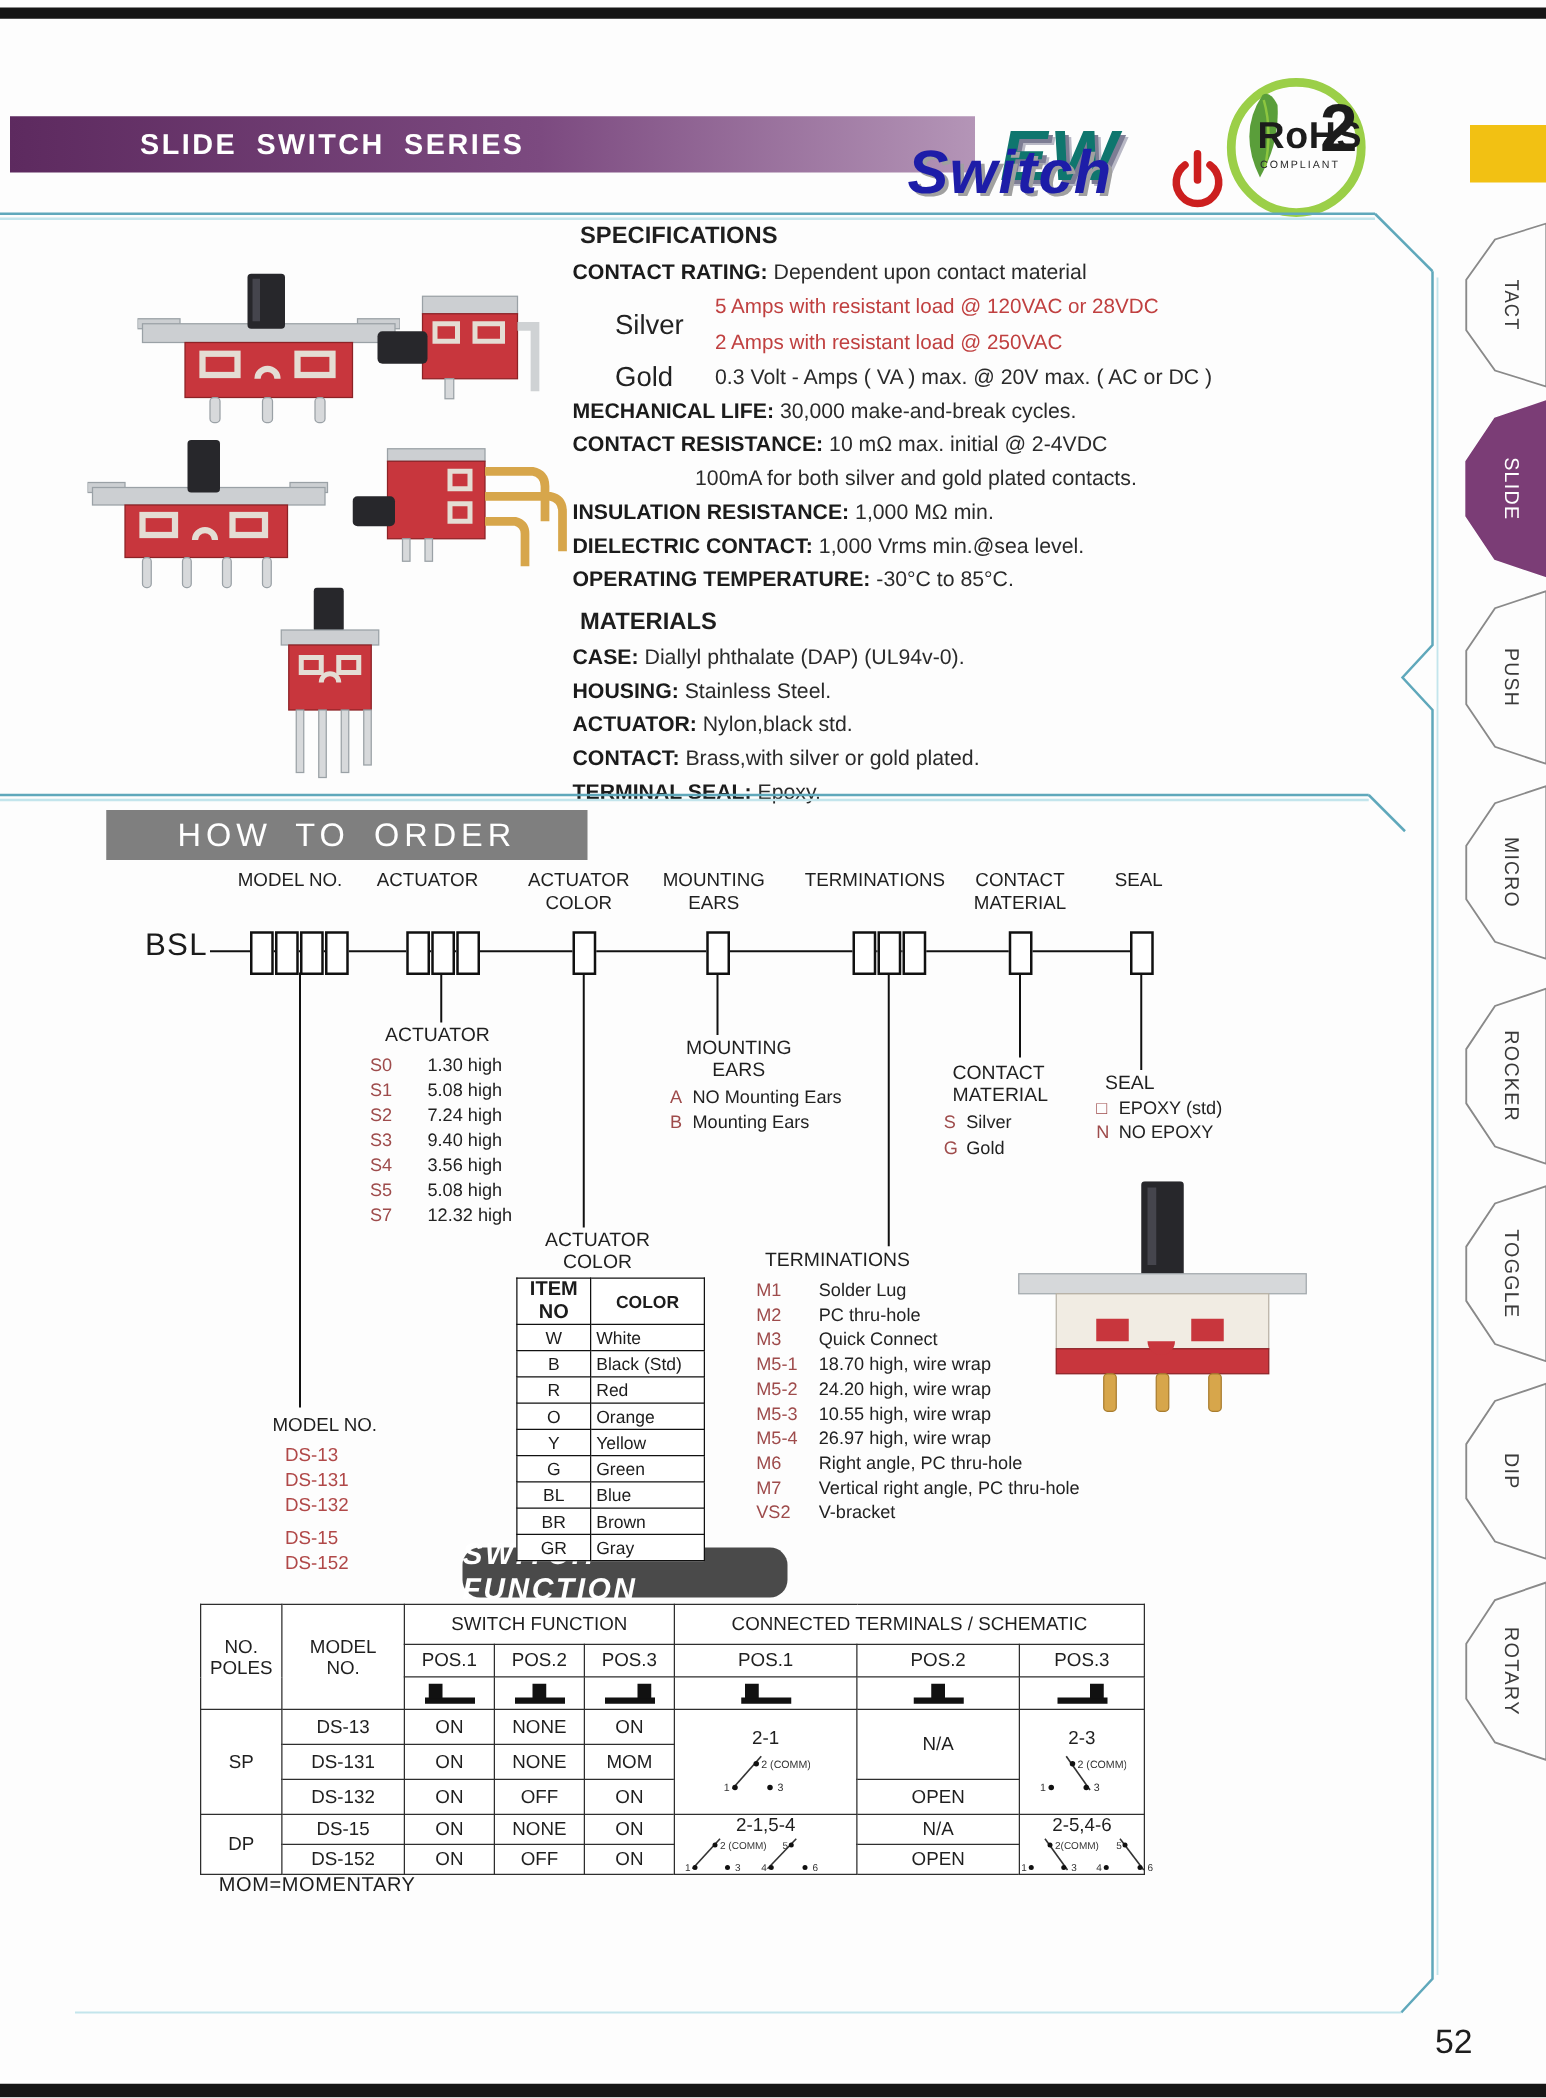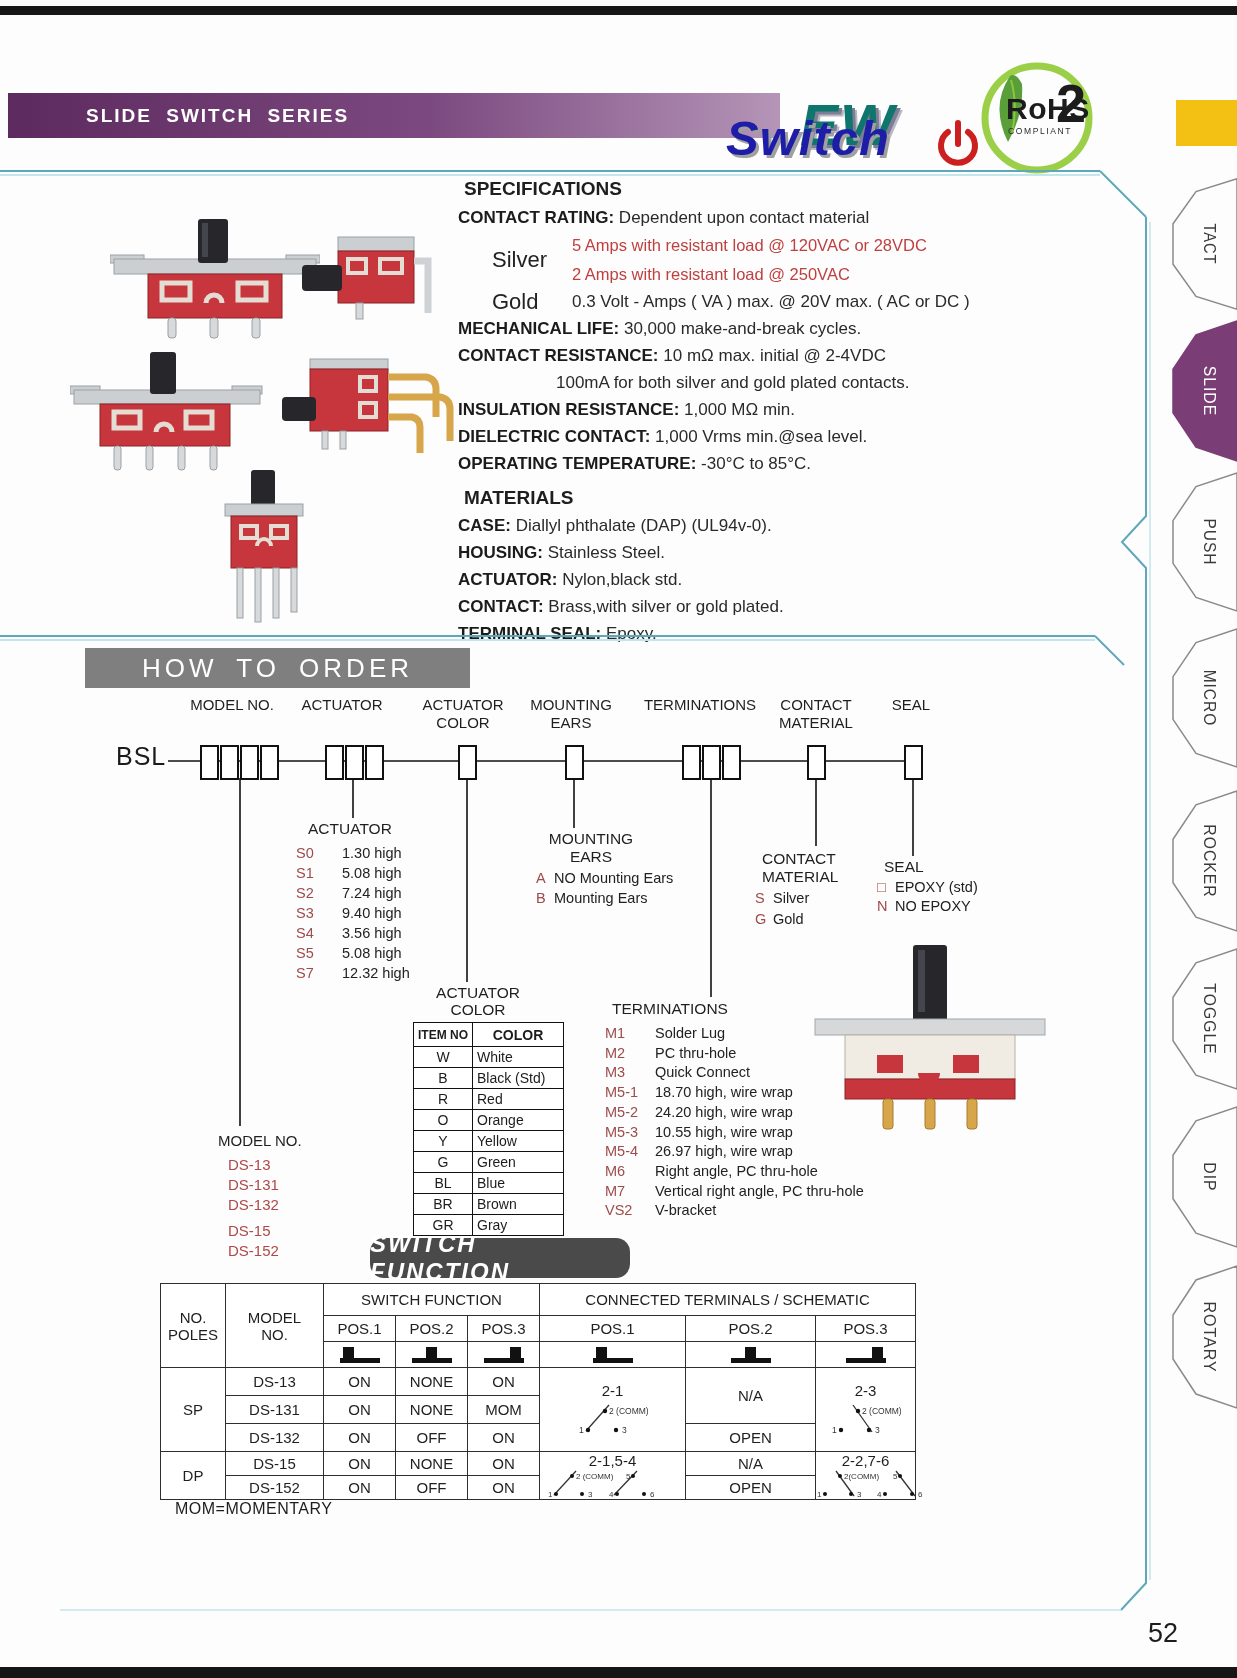--- a/index.html
+++ b/index.html
@@ -7,22 +7,22 @@
         font-family:"Liberation Sans",sans-serif;color:#2a2a2a;margin:0 auto;}
   .abs{position:absolute;}
 
   
   .top-bar{left:0;top:6px;width:1237px;height:9px;background:#161616;}
   .bottom-bar{left:0;top:1667px;width:1237px;height:11px;background:#161616;}
 
   
   .series-banner{left:8px;top:93px;width:772px;height:45px;
     background:linear-gradient(90deg,#5d2a5f 0%,#7c4a80 55%,#b495b7 100%);
-    color:#fff;font-size:19px;font-weight:bold;letter-spacing:2px;word-spacing:7px;
-    display:flex;align-items:center;padding-left:78px;box-sizing:border-box;}
+    color:#fff;font-size:23px;font-weight:bold;letter-spacing:2px;word-spacing:7px;
+    display:flex;align-items:center;padding-left:104px;box-sizing:border-box;}
 
   
   .brand-ew{left:800px;top:60px;font-size:57px;font-weight:bold;font-style:italic;
     color:#0f766e;text-shadow:3px 3px 0 #7d7d94,5px 5px 0 #b9b9c6;letter-spacing:2px;margin-top:32px;}
   .brand-switch{left:726px;top:110px;font-size:49px;font-weight:bold;font-style:italic;
     color:#1d1da8;text-shadow:3px 3px 0 #a0a0a0;letter-spacing:1px;}
 
   
   .rohs{left:980px;top:58px;width:118px;height:120px;}
   .rohs-name{left:1006px;top:92px;font-size:30px;font-weight:bold;color:#1c1c1c;letter-spacing:0.5px;}
@@ -417,21 +417,21 @@
     <div class="opt-row"><span class="code" style="width:18px;">N</span><span class="desc">NO EPOXY</span></div>
   </div>
 
   <div class="opt-title" style="left:428px;top:984px;width:100px;text-align:center;line-height:17px;">
     <div>ACTUATOR</div>
       <div>COLOR</div>
   </div>
   <table class="color-table">
     <tbody>
         <tr>
-          <th style="font-size:12px;">ITEM NO</th>
+          <th style="font-size:16px;">ITEM NO</th>
           <th style="text-align:center;">COLOR</th>
         </tr>
     <tr>
           <td>W</td>
           <td>White</td>
         </tr>
     <tr>
           <td>B</td>
           <td>Black (Std)</td>
         </tr>
@@ -626,21 +626,21 @@
           <circle cx="86" cy="8" r="2"></circle>
               <circle cx="70" cy="26" r="2"></circle>
               <circle cx="97" cy="26" r="2"></circle>
           <text x="79" y="11" font-size="8">5</text>
           <text x="62" y="29" font-size="8">4</text>
           <text x="103" y="29" font-size="8">6</text>
         </svg>
       </td>
       <td>N/A</td>
       <td rowspan="2">
-        <div class="ct-t" style="line-height:15px;">2-2,7-6</div>
+        <div class="ct-t" style="line-height:15px;">2-5,4-6</div>
         <svg class="schem" width="110" height="31" viewBox="0 0 110 31">
           <line x1="20" y1="3" x2="38" y2="28"></line>
           <circle cx="24" cy="8" r="2"></circle>
               <circle cx="9" cy="26" r="2"></circle>
               <circle cx="35" cy="26" r="2"></circle>
           <text x="28" y="11" font-size="8">2(COMM)</text>
           <text x="1" y="29" font-size="8">1</text>
           <text x="41" y="29" font-size="8">3</text>
           <line x1="80" y1="3" x2="99" y2="28"></line>
           <circle cx="84" cy="8" r="2"></circle>

